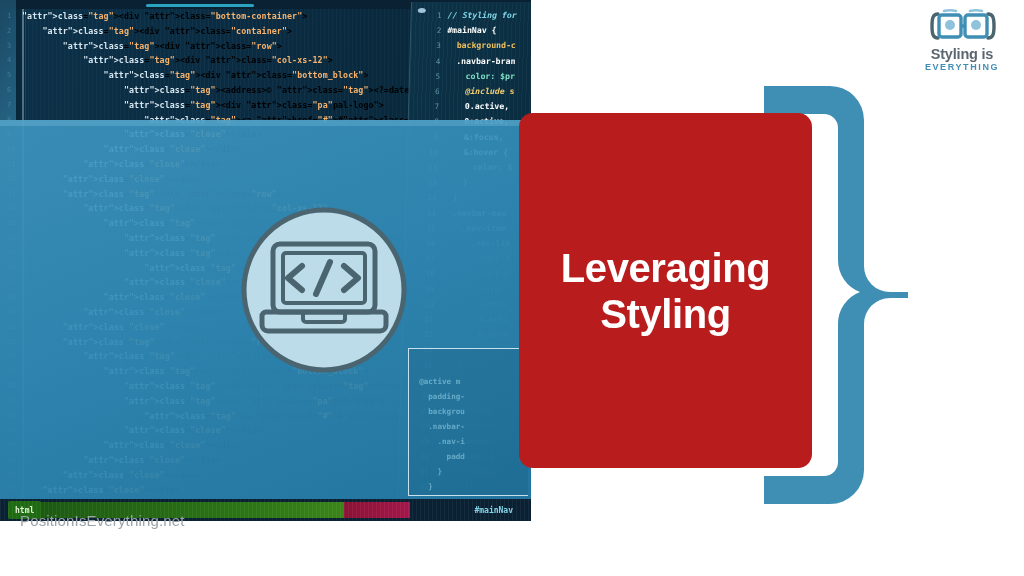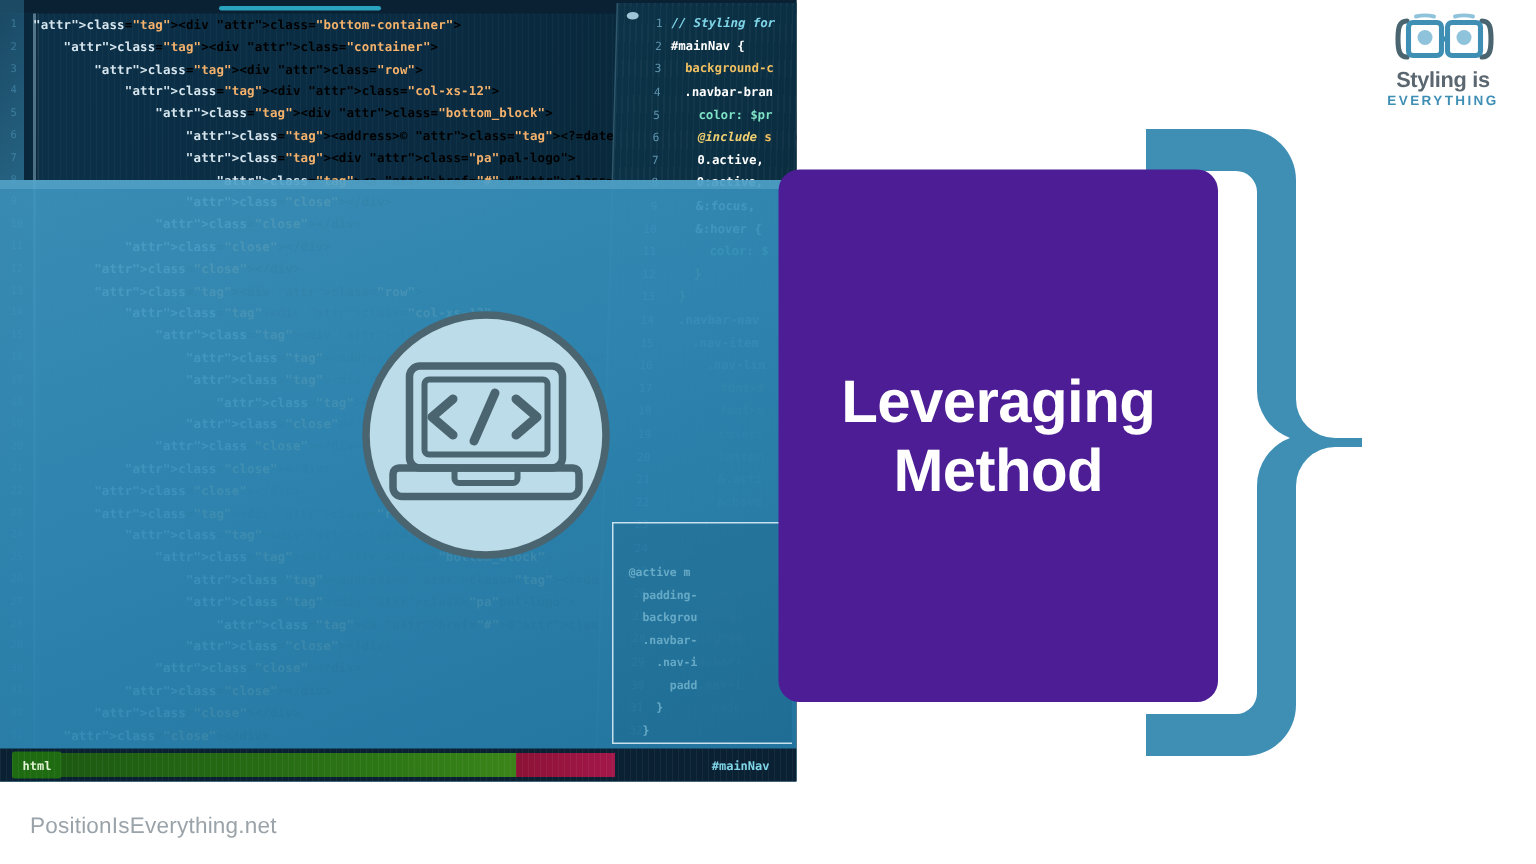--- a/index.html
+++ b/index.html
@@ -159,21 +159,21 @@
   }
 
   
   #laptop-badge {
     position:absolute; left:240px; top:206px; width:168px; height:168px;
   }
 
   
   #title-card {
     position:absolute; left:519px; top:113px; width:293px; height:355px;
-    background:#4c1d95;
+    background:#b91c1c;
     border-radius:14px;
     display:flex; align-items:center; justify-content:center;
   }
   #title-text {
     color:#ffffff;
     font-size:40px;
     line-height:46px;
     font-weight:bold;
     text-align:center;
     letter-spacing:-0.4px;
@@ -198,21 +198,21 @@
     color:#5b6770; font-size:14.5px; font-weight:bold; line-height:16px;
     letter-spacing:-0.2px;
   }
   #logo-line2 {
     color:#3f8fb5; font-size:9px; font-weight:bold; line-height:11px;
     letter-spacing:1.6px;
   }
 
   
   #footer-url {
-    position:absolute; left:20px; top:542px;
+    position:absolute; left:20px; top:512px;
     color:#9aa3a9; font-size:15px; letter-spacing:.15px;
   }
 </style>
 </head>
 <body>
 
 <div id="code-shot">
 
   <div class="editor-base"></div>
 
@@ -403,21 +403,21 @@
 
 <div id="brace">
   <svg viewBox="0 0 152 430" width="152" height="430" aria-hidden="true">
     <path d="M4 6 H70 a34 34 0 0 1 34 34 V186 a26 26 0 0 0 26 26 h18 v6 h-18 a26 26 0 0 0 -26 26 V390 a34 34 0 0 1 -34 34 H4 v-28 h60 a14 14 0 0 0 14 -14 V244 a34 34 0 0 1 22 -32 a34 34 0 0 1 -22 -32 V48 a14 14 0 0 0 -14 -14 H4 z" fill="#3f8fb5"></path>
   </svg>
 </div>
 
 <div id="title-card">
   <div id="title-text">
       <div>Leveraging</div>
-      <div>Method</div>
+      <div>Styling</div>
     </div>
 </div>
 
 <div id="logo">
   <div id="logo-mark">
     <svg viewBox="0 0 66 40" width="66" height="40" aria-hidden="true">
       <path d="M8 8 C3 8 2 12 2 20 C2 28 3 32 8 32" fill="none" stroke="#4a6470" stroke-width="3.4" stroke-linecap="round"></path>
       <path d="M58 8 C63 8 64 12 64 20 C64 28 63 32 58 32" fill="none" stroke="#4a6470" stroke-width="3.4" stroke-linecap="round"></path>
       <rect x="9" y="9" width="22" height="22" rx="3" fill="none" stroke="#3f8fb5" stroke-width="3.4"></rect>
       <rect x="35" y="9" width="22" height="22" rx="3" fill="none" stroke="#3f8fb5" stroke-width="3.4"></rect>

